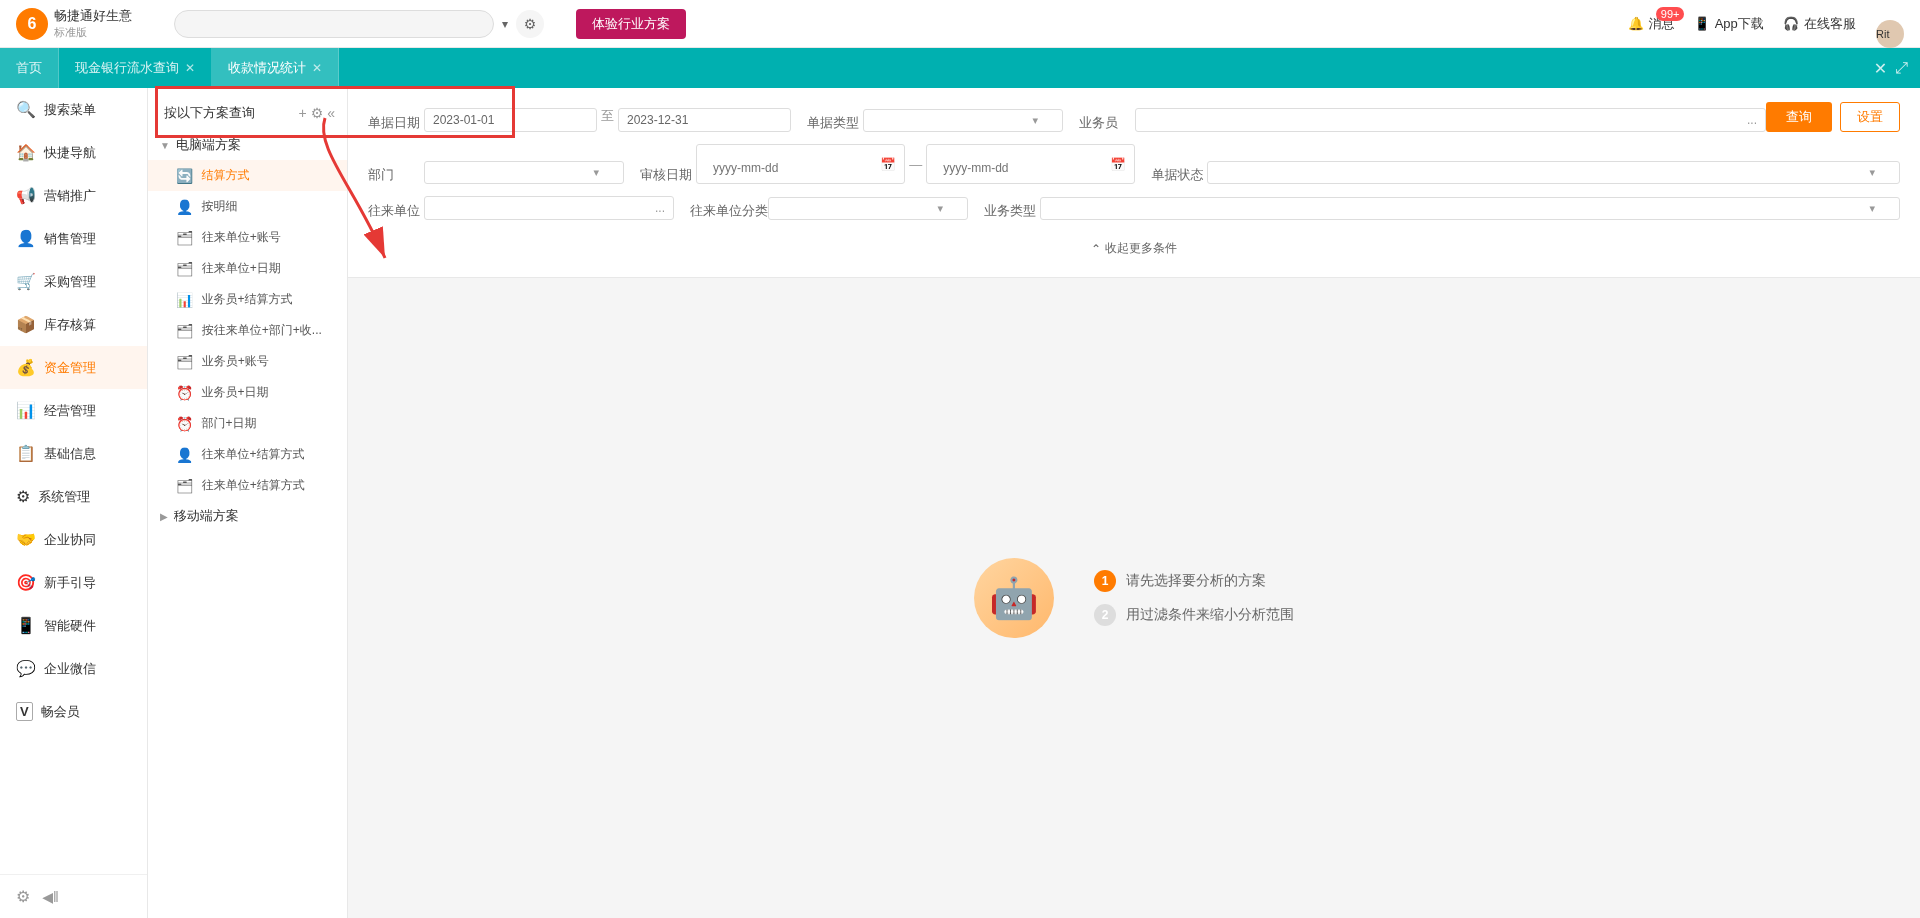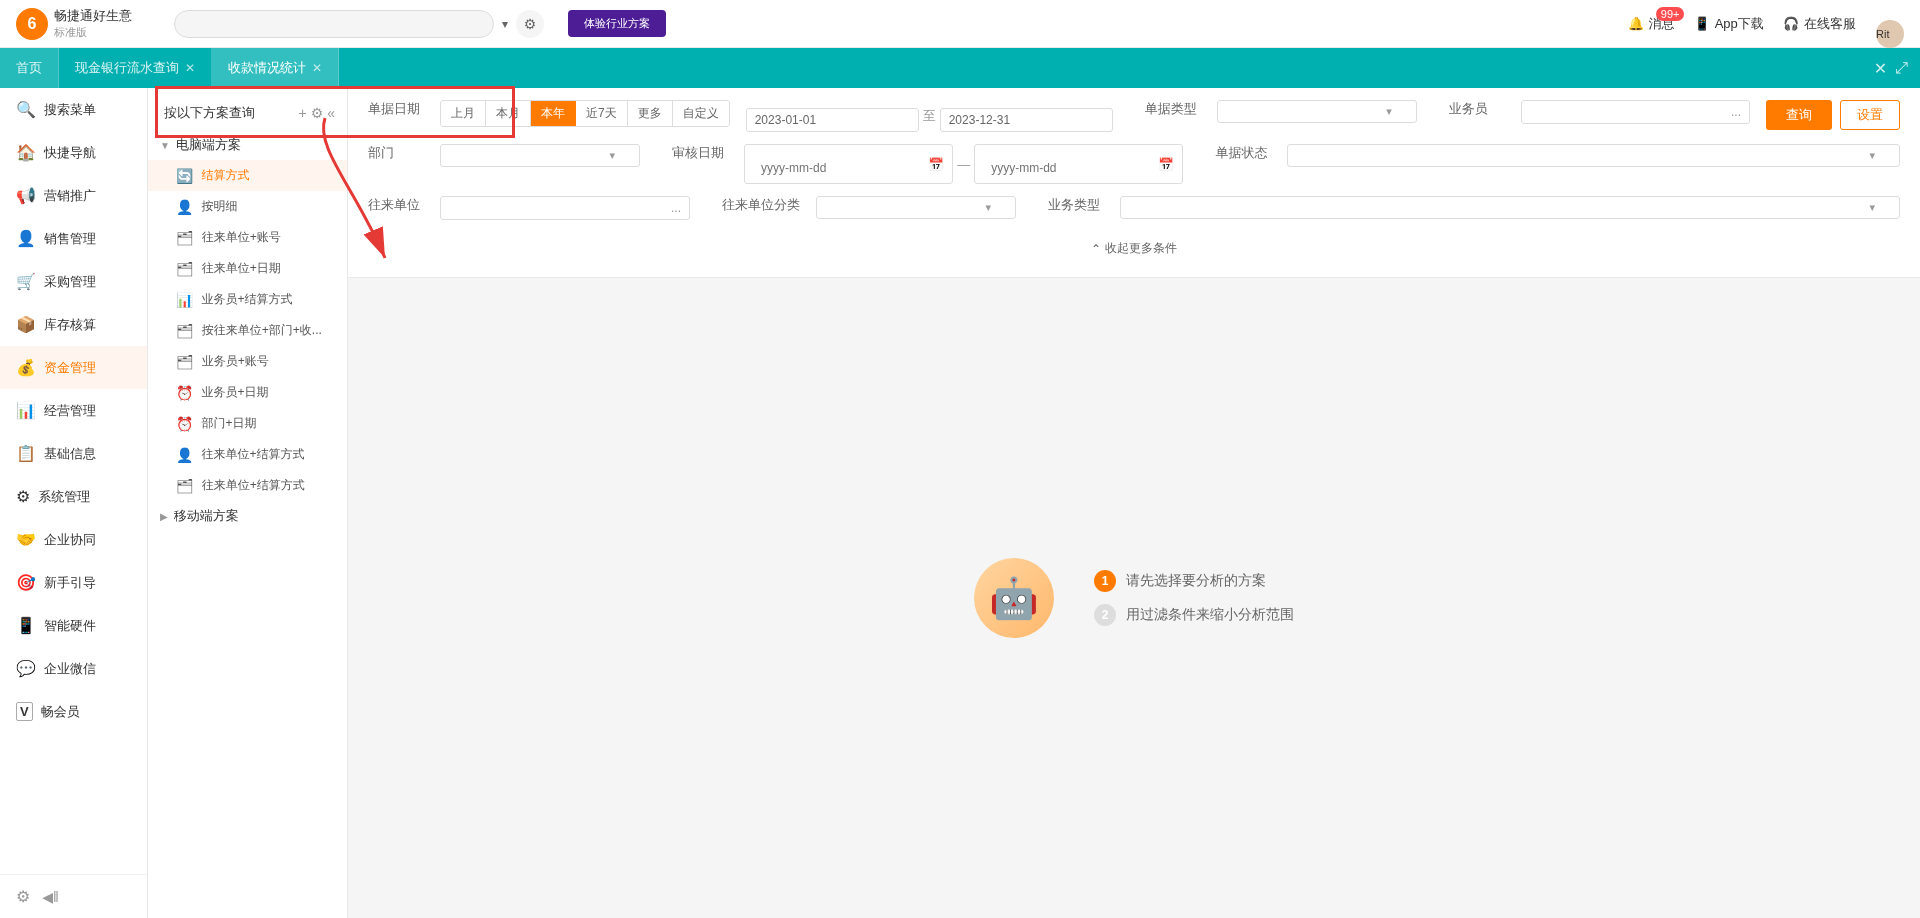--- a/index.html
+++ b/index.html
@@ -37,22 +37,22 @@
     }
     .top-search-bar input {
       width: 100%; height: 28px; border: 1px solid #ddd; border-radius: 14px;
       padding: 0 12px; font-size: 12px; color: #999; background: #f5f5f5;
       outline: none;
     }
     .top-middle { display: flex; align-items: center; gap: 8px; margin-left: 8px; }
     .dropdown-arrow { color: #666; font-size: 12px; cursor: pointer; }
     .gear-btn { width: 28px; height: 28px; background: #f5f5f5; border-radius: 50%; display: flex; align-items: center; justify-content: center; cursor: pointer; font-size: 14px; color: #666; }
     .trial-btn {
-      background: #4c1d95; color: #fff; border: none; border-radius: 4px;
-      padding: 6px 16px; font-size: 11px; cursor: pointer; margin-left: 16px;
+      background: #be185d; color: #fff; border: none; border-radius: 4px;
+      padding: 6px 16px; font-size: 13px; cursor: pointer; margin-left: 24px;
     }
     .top-right { margin-left: auto; display: flex; align-items: center; gap: 20px; }
     .notification-item { display: flex; align-items: center; gap: 4px; color: #333; font-size: 13px; cursor: pointer; position: relative; }
     .badge { background: #ff4d4f; color: #fff; font-size: 11px; border-radius: 10px; padding: 1px 5px; position: absolute; top: -8px; right: -10px; }
     .user-avatar { width: 28px; height: 28px; background: #ccc; border-radius: 50%; }
 
     
     .tab-bar {
       height: 40px;
       background: #00b0b0;
@@ -162,21 +162,21 @@
 
     
     .right-content { flex: 1; display: flex; flex-direction: column; overflow: hidden; }
 
     
     .filter-area {
       background: #fff;
       padding: 12px 20px;
       border-bottom: 1px solid #e8e8e8;
     }
-    .filter-row { display: flex; align-items: flex-start; gap: 16px; margin-bottom: 12px; }
+    .filter-row { display: flex; align-items: flex-end; gap: 0; margin-bottom: 12px; }
     .filter-label { color: #666; font-size: 13px; min-width: 56px; white-space: nowrap; }
     .date-tabs { display: flex; gap: 0; border: 1px solid #ddd; border-radius: 3px; overflow: hidden; }
     .date-tab { padding: 4px 10px; font-size: 12px; color: #666; cursor: pointer; border-right: 1px solid #ddd; background: #fff; }
     .date-tab:last-child { border-right: none; }
     .date-tab.active { background: #ff7b00; color: #fff; border-color: #ff7b00; }
     .date-input {
       border: 1px solid #ddd; border-radius: 3px; padding: 4px 8px;
       font-size: 12px; color: #666; min-width: 90px; margin-top: 8px;
     }
     .date-range { display: flex; align-items: center; gap: 4px; }
@@ -411,28 +411,20 @@
           </div>
         </div>
       </div>
 
       <div class="right-content">
 
         <div class="filter-area">
 
           <div class="filter-row">
             <span class="filter-label">单据日期</span>
-            <div class="date-tabs">
-              <div class="date-tab">上月</div>
-              <div class="date-tab">本月</div>
-              <div class="date-tab active">本年</div>
-              <div class="date-tab">近7天</div>
-              <div class="date-tab">更多</div>
-              <div class="date-tab">自定义</div>
-            </div>
             <div class="date-range">
               <input class="date-input" type="text" value="2023-01-01" style="">
               <span class="date-range-sep">至</span>
               <input class="date-input" type="text" value="2023-12-31" style="">
             </div>
             <span class="filter-label" style="margin-left:16px;">单据类型</span>
             <div class="filter-select" style="min-width:200px;">
               <span></span>
               <span class="select-arrow">▾</span>
             </div>

